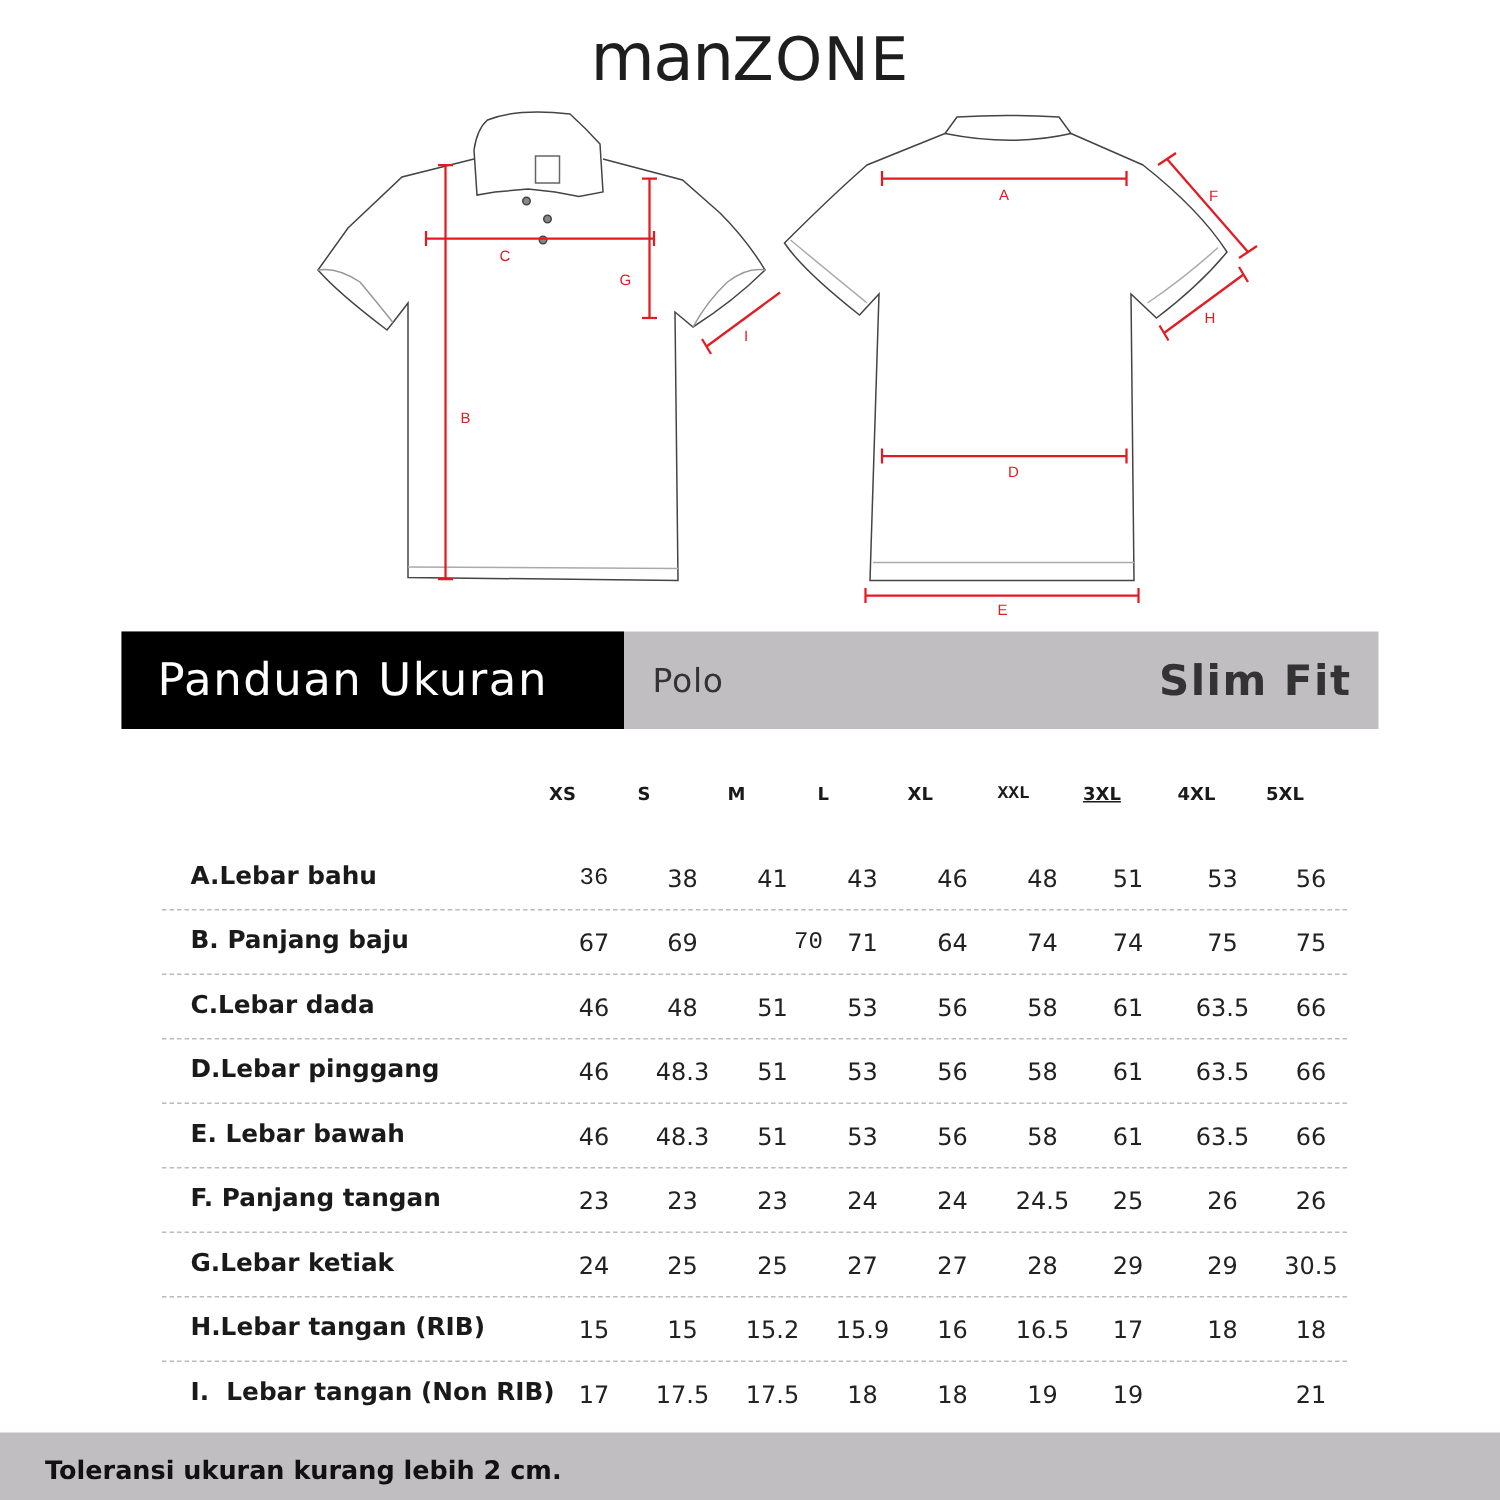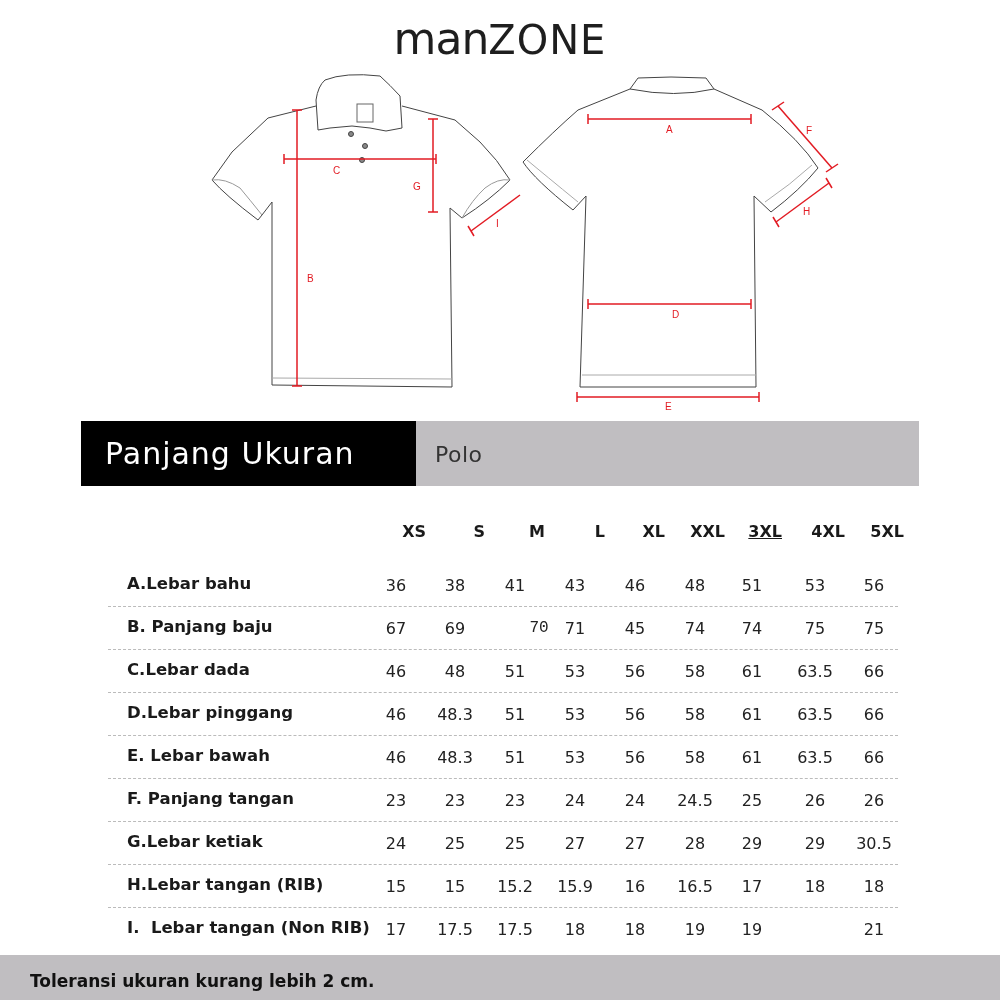--- a/index.html
+++ b/index.html
@@ -6,21 +6,21 @@
   body { width: 1000px; height: 1000px; position: relative; overflow: hidden; font-family: "DejaVu Sans", "Liberation Sans", sans-serif; color: #1a1a1a; }
   .logo { position: absolute; top: 14px; left: 0; width: 1000px; text-align: center; font-size: 44px; line-height: 50px; letter-spacing: 0px; color: #1e1e1e; }
   .logo .bold { font-weight: normal; letter-spacing: -1px; }
   .logo .light { font-weight: normal; font-size: 40px; letter-spacing: 1px; }
   .diagram { position: absolute; top: 65px; left: 200px; width: 650px; height: 350px; }
   .banner { position: absolute; top: 421px; left: 81px; width: 838px; height: 65px; background: #c0bec1; }
   .banner .dark { position: absolute; left: 0; top: 0; width: 335px; height: 65px; background: #000; color: #fff; font-size: 30px; line-height: 65px; padding-left: 24px; box-sizing: border-box; letter-spacing: 1px; }
   .banner .type { position: absolute; left: 354px; top: 0; line-height: 68px; font-size: 22px; color: #333; letter-spacing: 0.5px; }
   .banner .fit { position: absolute; right: 18px; top: 0; line-height: 65px; font-size: 28px; font-weight: bold; color: #333; letter-spacing: 1px; }
   .table { position: absolute; top: 510px; left: 110px; width: 790px; }
-  .hdr { position: absolute; top: 12px; font-weight: bold; font-size: 16px; text-align: right; width: 60px; margin-left: -30px; }
+  .hdr { position: absolute; top: 12px; font-weight: bold; font-size: 12px; text-align: left; width: 60px; margin-left: -30px; }
   .row { position: absolute; left: 0; width: 790px; height: 43px; }
   .row .sep { position: absolute; left: -2px; right: 2px; bottom: 0; border-bottom: 1.5px dashed #bbbbbb; }
   .row .label { position: absolute; left: 17px; top: 10px; font-size: 16.5px; font-weight: bold; white-space: pre; }
   .row .val { position: absolute; top: 12px; font-size: 16px; text-align: center; width: 60px; margin-left: -30px; color: #222; }
   .footer { position: absolute; top: 955px; left: 0; width: 1000px; height: 45px; background: #c0bec1; }
   .footer .note { position: absolute; left: 30px; top: 0; line-height: 52px; font-size: 17px; font-weight: bold; color: #111; }
   .footer .unit { position: absolute; right: 28px; top: 0; line-height: 40px; font-size: 14px; font-style: italic; color: #222; }
   svg text { font-family: "Liberation Sans", sans-serif; }
 </style>
 </head>
@@ -90,54 +90,55 @@
   <g fill="#e21b23" font-size="10">
     <text x="666" y="133">A</text>
     <text x="672" y="318">D</text>
     <text x="665" y="410">E</text>
     <text x="806" y="134">F</text>
     <text x="803" y="215">H</text>
   </g>
 </svg>
 
 <div class="banner">
-  <div class="dark">Panjang Ukuran</div>
+  <div class="dark">Panduan Ukuran</div>
   <div class="type">Polo</div>
+  <div class="fit">Slim Fit</div>
 </div>
 
 <div class="table" id="size-table">
     <div class="hdr" style="left: 286px;">XS</div>
     <div class="hdr" style="left: 345px;">S</div>
     <div class="hdr" style="left: 405px;">M</div>
     <div class="hdr" style="left: 465px;">L</div>
     <div class="hdr" style="left: 525px;">XL</div>
-    <div class="hdr" style="left: 585px;">XXL</div>
+    <div class="hdr" style="left: 585px; font-family: Liberation Mono, monospace;">XXL</div>
     <div class="hdr" style="left: 642px; text-decoration: underline;">3XL</div>
     <div class="hdr" style="left: 705px;">4XL</div>
     <div class="hdr" style="left: 764px;">5XL</div>
     <div class="row" style="top: 54px;">
       <div class="label">A.Lebar bahu</div>
-      <div class="val" style="left: 286px;">36</div>
+      <div class="val" style="left: 286px; font-family: Liberation Mono, monospace;">36</div>
       <div class="val" style="left: 345px;">38</div>
       <div class="val" style="left: 405px;">41</div>
       <div class="val" style="left: 465px;">43</div>
       <div class="val" style="left: 525px;">46</div>
       <div class="val" style="left: 585px;">48</div>
       <div class="val" style="left: 642px;">51</div>
       <div class="val" style="left: 705px;">53</div>
       <div class="val" style="left: 764px;">56</div>
       <div class="sep"></div>
     </div>
     <div class="row" style="top: 97px;">
       <div class="label">B. Panjang baju</div>
       <div class="val" style="left: 286px;">67</div>
       <div class="val" style="left: 345px;">69</div>
       <div class="val" style="left: 429px; font-family: Liberation Mono, monospace;">70</div>
       <div class="val" style="left: 465px;">71</div>
-      <div class="val" style="left: 525px;">45</div>
+      <div class="val" style="left: 525px;">64</div>
       <div class="val" style="left: 585px;">74</div>
       <div class="val" style="left: 642px;">74</div>
       <div class="val" style="left: 705px;">75</div>
       <div class="val" style="left: 764px;">75</div>
       <div class="sep"></div>
     </div>
     <div class="row" style="top: 140px;">
       <div class="label">C.Lebar dada</div>
       <div class="val" style="left: 286px;">46</div>
       <div class="val" style="left: 345px;">48</div>

